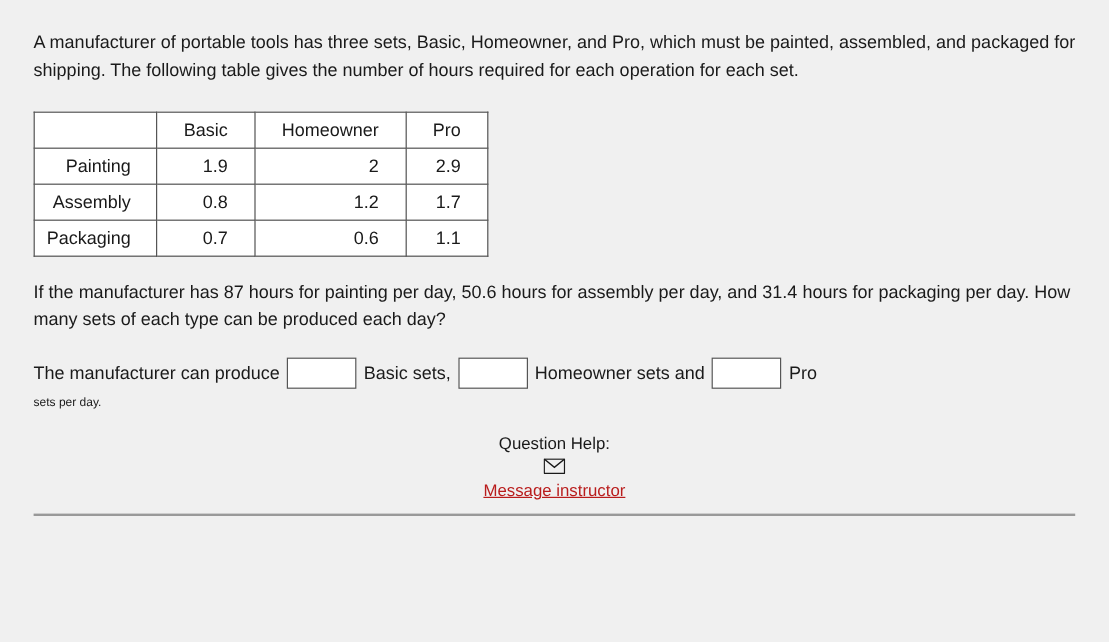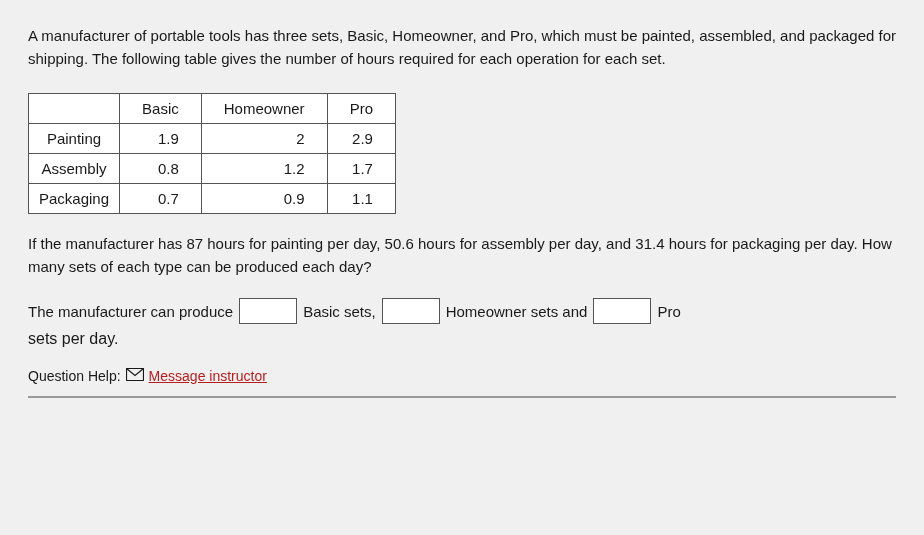--- a/index.html
+++ b/index.html
@@ -33,23 +33,23 @@
       font-size: 15px;
     }
 
     table td, table th {
       border: 1px solid #555;
       padding: 6px 22px;
       text-align: right;
     }
 
     table tr td:first-child {
-      text-align: center;
+      text-align: right;
       padding-left: 10px;
-      padding-right: 10px;
+      padding-right: 21px;
       min-width: 90px;
     }
 
     table tr th:first-child {
       border: 1px solid #555;
       background: #fff;
     }
 
     table th {
       background: #fff;
@@ -79,31 +79,32 @@
       width: 58px;
       height: 26px;
       border: 1px solid #555;
       background: #fff;
       font-size: 15px;
       text-align: center;
       outline: none;
     }
 
     .sets-per-day {
-      font-size: 16px;
+      font-size: 10px;
       margin-bottom: 20px;
     }
 
     .question-help {
       display: flex;
-      align-items: flex-start;
+      align-items: center;
       gap: 5px;
       font-size: 14px;
       color: #1a1a1a;
       margin-top: 2px;
+      flex-direction: column;
     }
 
     .message-instructor-link {
       color: #b91c1c;
       cursor: pointer;
       font-size: 14px;
     }
 
     .mail-icon {
       display: inline-block;
@@ -146,21 +147,21 @@
       </tr>
       <tr>
         <td>Assembly</td>
         <td>0.8</td>
         <td>1.2</td>
         <td>1.7</td>
       </tr>
       <tr>
         <td>Packaging</td>
         <td>0.7</td>
-        <td>0.9</td>
+        <td>0.6</td>
         <td>1.1</td>
       </tr>
     </tbody>
   </table>
 </div>
 
 <p class="follow-up-text">If the manufacturer has 87 hours for painting per day, 50.6 hours for assembly per day, and 31.4 hours for packaging per day. How many sets of each type can be produced each day?</p>
 
 <div class="answer-row">
   <span>The manufacturer can produce</span>

